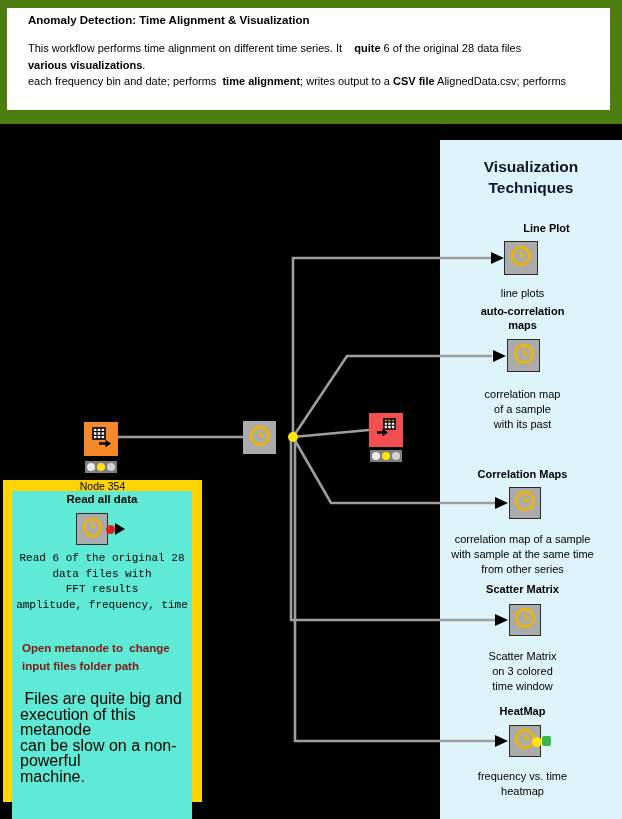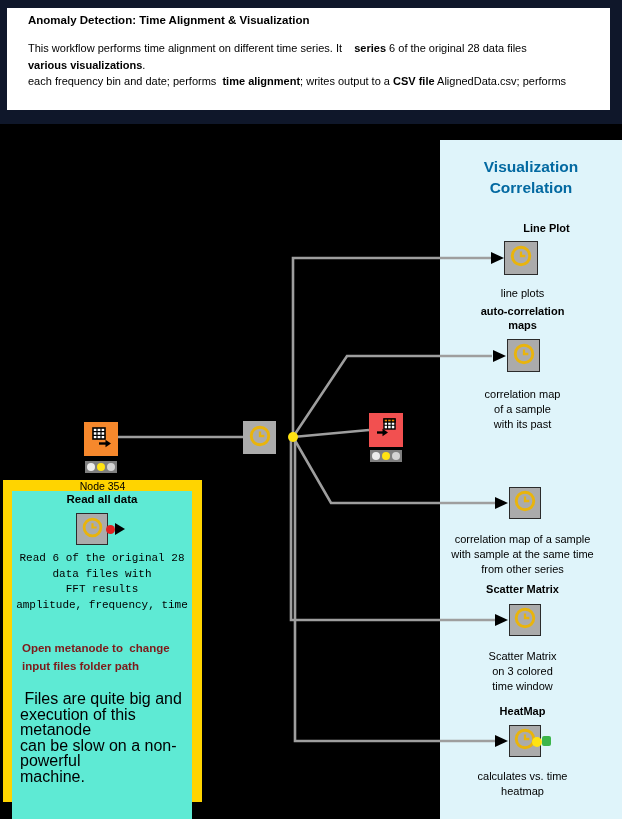--- a/index.html
+++ b/index.html
@@ -3,29 +3,29 @@
 <meta charset="utf-8">
 <style>
   html,body{margin:0;padding:0;background:#000;}
   *{box-sizing:border-box;}
   .stage{position:relative;width:622px;height:819px;background:#000;overflow:hidden;
          font-family:"Liberation Sans", sans-serif;color:#000;}
   .b{font-weight:bold;}
   .pre{white-space:pre-wrap;}
 
   
-  .banner{position:absolute;left:0;top:0;width:622px;height:124px;background:#0f172a;z-index:4;}
+  .banner{position:absolute;left:0;top:0;width:622px;height:124px;background:#4d7c0f;z-index:4;}
   .banner-inner{position:absolute;left:7px;top:8px;width:603px;height:102px;background:#fff;padding:6px 14px 0 21px;}
   .banner-title{font-size:11.5px;font-weight:bold;margin-bottom:14px;}
   .banner-line{font-size:11px;line-height:16.5px;}
 
   
   .panel{position:absolute;left:440px;top:140px;width:182px;height:679px;background:#DFF4FA;z-index:1;}
   .panel-title{position:absolute;top:16px;left:0;width:182px;text-align:center;
-               font-size:15.5px;font-weight:bold;color:#0369a1;line-height:21px;}
+               font-size:15.5px;font-weight:bold;color:#0f172a;line-height:21px;}
   .p-label{position:absolute;left:0;width:165px;text-align:center;font-size:11px;font-weight:bold;line-height:14px;}
   .p-caption{position:absolute;left:0;width:165px;text-align:center;font-size:11px;line-height:15px;}
 
   
   .wires{position:absolute;left:0;top:0;z-index:2;}
 
   
   .knode{position:absolute;width:33px;height:33px;background:#ABABAB;
          display:flex;align-items:center;justify-content:center;z-index:3;}
   .bordered{border:1.5px solid #2b2b2b;}
@@ -51,52 +51,53 @@
   .note-note{position:absolute;top:200px;left:8px;width:170px;text-align:left;font-size:16px;line-height:15.5px;}
 </style>
 </head>
 <body>
 
 <div class="stage">
 
   <div class="banner">
     <div class="banner-inner">
       <div class="banner-title">Anomaly Detection: Time Alignment &amp; Visualization</div>
-      <div class="banner-line pre"><span>This workflow performs time alignment on different time series. It    </span><span class="b">series</span><span> 6 of the original 28 data files</span></div>
+      <div class="banner-line pre"><span>This workflow performs time alignment on different time series. It    </span><span class="b">quite</span><span> 6 of the original 28 data files</span></div>
       <div class="banner-line pre"><span class="b">various visualizations</span><span>.</span></div>
       <div class="banner-line pre"><span>each frequency bin and date; performs  </span><span class="b">time alignment</span><span>; writes output to a </span><span class="b">CSV file</span><span> AlignedData.csv; performs</span></div>
     </div>
   </div>
 
   <div class="panel">
     <div class="panel-title">
       <div>Visualization</div>
-      <div>Correlation</div>
+      <div>Techniques</div>
     </div>
 
     <div class="p-label pre" style="top:81px;margin-left:24px;">Line Plot</div>
     <div class="p-caption pre" style="top:146px;">line plots</div>
 
     <div class="p-label pre" style="top:164px;">auto-correlation
 maps</div>
     <div class="p-caption pre" style="top:247px;">correlation map
 of a sample
 with its past</div>
 
+    <div class="p-label pre" style="top:327px;">Correlation Maps</div>
     <div class="p-caption pre" style="top:392px;">correlation map of a sample
 with sample at the same time
 from other series</div>
 
     <div class="p-label pre" style="top:442px;">Scatter Matrix</div>
     <div class="p-caption pre" style="top:509px;">Scatter Matrix
 on 3 colored
 time window</div>
 
     <div class="p-label pre" style="top:564px;">HeatMap</div>
-    <div class="p-caption pre" style="top:629px;">calculates vs. time
+    <div class="p-caption pre" style="top:629px;">frequency vs. time
 heatmap</div>
   </div>
 
   <svg class="wires" width="622" height="819">
     <g stroke="#9E9E9E" stroke-width="2.6" fill="none">
       <path d="M118 437 H243"></path>
       <path d="M293 437 V258 H492"></path>
       <path d="M293 437 L347 356 H492"></path>
       <path d="M293 437 L369 430"></path>
       <path d="M293 437 L331 503 H495"></path>

